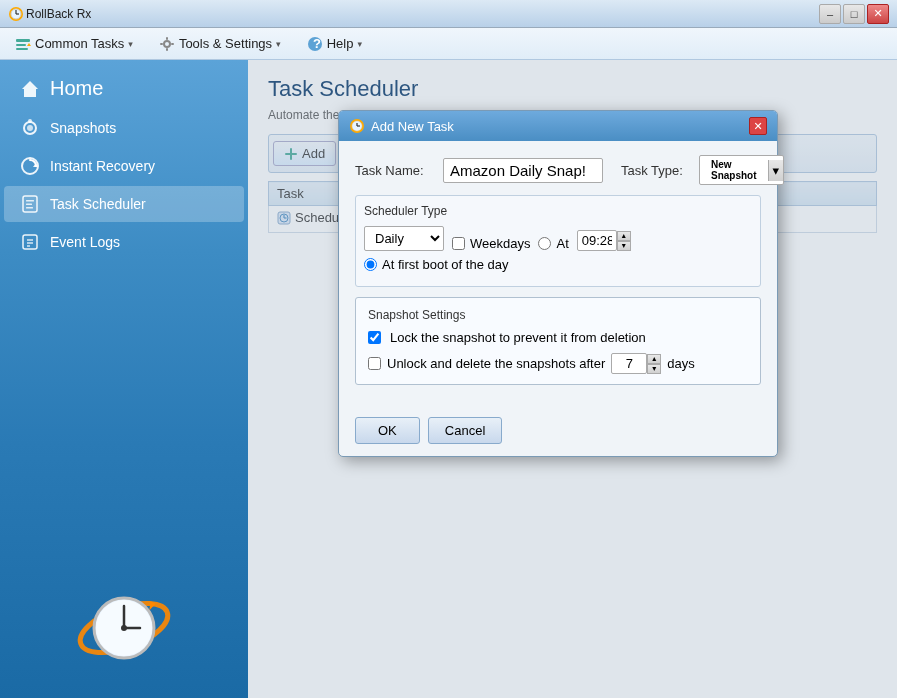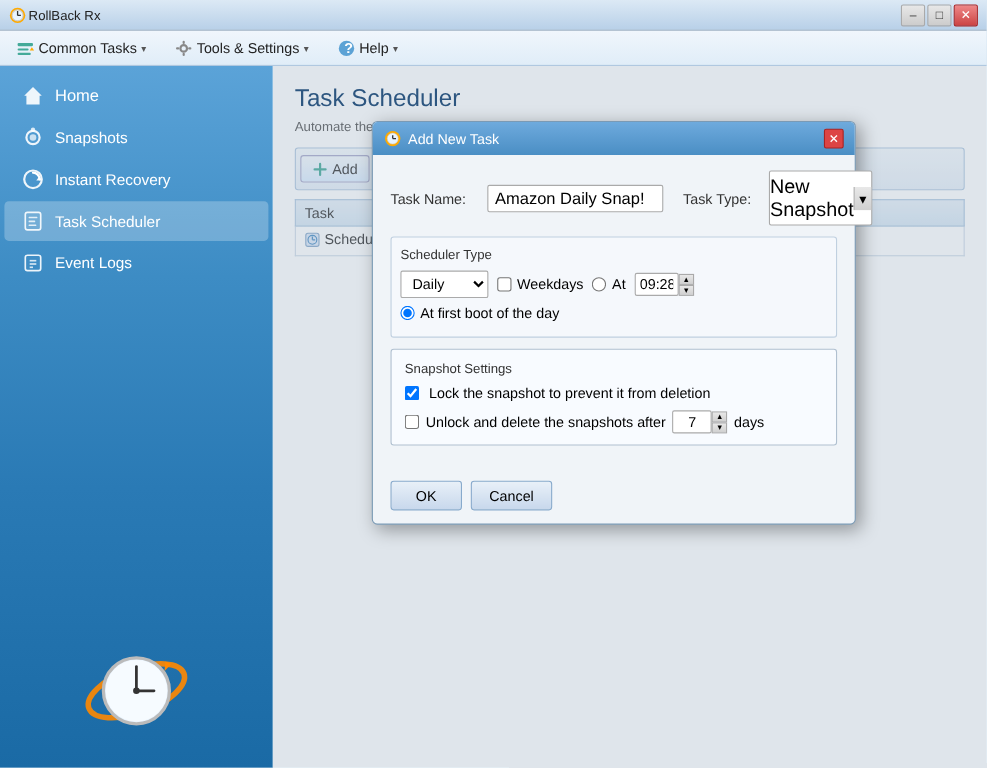--- a/index.html
+++ b/index.html
@@ -151,21 +151,21 @@
       border-radius: 2px; cursor: pointer; display: flex; align-items: center;
       justify-content: center; color: white; font-size: 11px;
     }
     .dialog-body { padding: 14px 16px; }
     .form-row { display: flex; align-items: center; gap: 8px; margin-bottom: 10px; }
     .form-label { color: #333; min-width: 80px; }
     .form-input {
       border: 1px solid #aaa; background: white; padding: 3px 6px;
       border-radius: 2px; font-size: 15px;
     }
-    .schedule-row { display: flex; align-items: center; gap: 8px; margin-bottom: 6px; }
+    .schedule-row { display: flex; align-items: flex-end; gap: 8px; margin-bottom: 6px; }
     .schedule-select {
       border: 1px solid #aaa; background: white; padding: 3px 6px;
       border-radius: 2px; font-size: 13px; cursor: pointer;
     }
     .checkbox-label { display: flex; align-items: center; gap: 5px; cursor: pointer; }
     .radio-label { display: flex; align-items: center; gap: 5px; cursor: pointer; }
     .time-input {
       border: 1px solid #aaa; background: white; padding: 3px 6px;
       border-radius: 2px; width: 60px; font-size: 13px;
     }
@@ -258,21 +258,21 @@
 
 <div class="main-layout">
 
   <div class="sidebar">
     <div class="sidebar-item">
       <span class="sidebar-item-icon">
         <svg width="20" height="20" viewBox="0 0 20 20">
           <polygon points="10,2 2,10 4,10 4,18 16,18 16,10 18,10" fill="white" opacity="0.9"></polygon>
         </svg>
       </span>
-      <span style="color:white;font-size:15px;">Home</span>
+      <span style="color:white;font-size:20px;">Home</span>
     </div>
     <div class="sidebar-item">
       <span class="sidebar-item-icon">
         <svg width="20" height="20" viewBox="0 0 20 20">
           <circle cx="10" cy="10" r="6" fill="none" stroke="white" stroke-width="2" opacity="0.9"></circle>
           <circle cx="10" cy="10" r="3" fill="white" opacity="0.7"></circle>
           <circle cx="10" cy="3" r="2" fill="white" opacity="0.8"></circle>
         </svg>
       </span>
       <span style="color:white;font-size:14px;">Snapshots</span>
@@ -413,21 +413,21 @@
             <div class="dialog-close-btn">✕</div>
           </div>
 
           <div class="dialog-body">
 
             <div class="form-row">
               <label class="form-label">Task Name:</label>
               <input class="form-input" type="text" value="Amazon Daily Snap!" style="width: 160px;">
               <label class="form-label" style="margin-left:10px;min-width:70px;">Task Type:</label>
               <div style="display:flex;align-items:center;border:1px solid #aaa;border-radius:2px;background:white;">
-                <span style="padding:3px 0;font-size:18px;">New Snapshot</span>
+                <span style="padding:3px 11px;font-size:10px;font-weight:bold;">New Snapshot</span>
                 <button style="border:none;border-left:1px solid #aaa;background:linear-gradient(to bottom,#e8e8e8,#d0d0d0);padding:3px 4px;cursor:pointer;">▾</button>
               </div>
             </div>
 
             <div class="schedule-section">
               <div class="section-title">Scheduler Type</div>
 
               <div class="schedule-row">
 
                 <select class="schedule-select">

